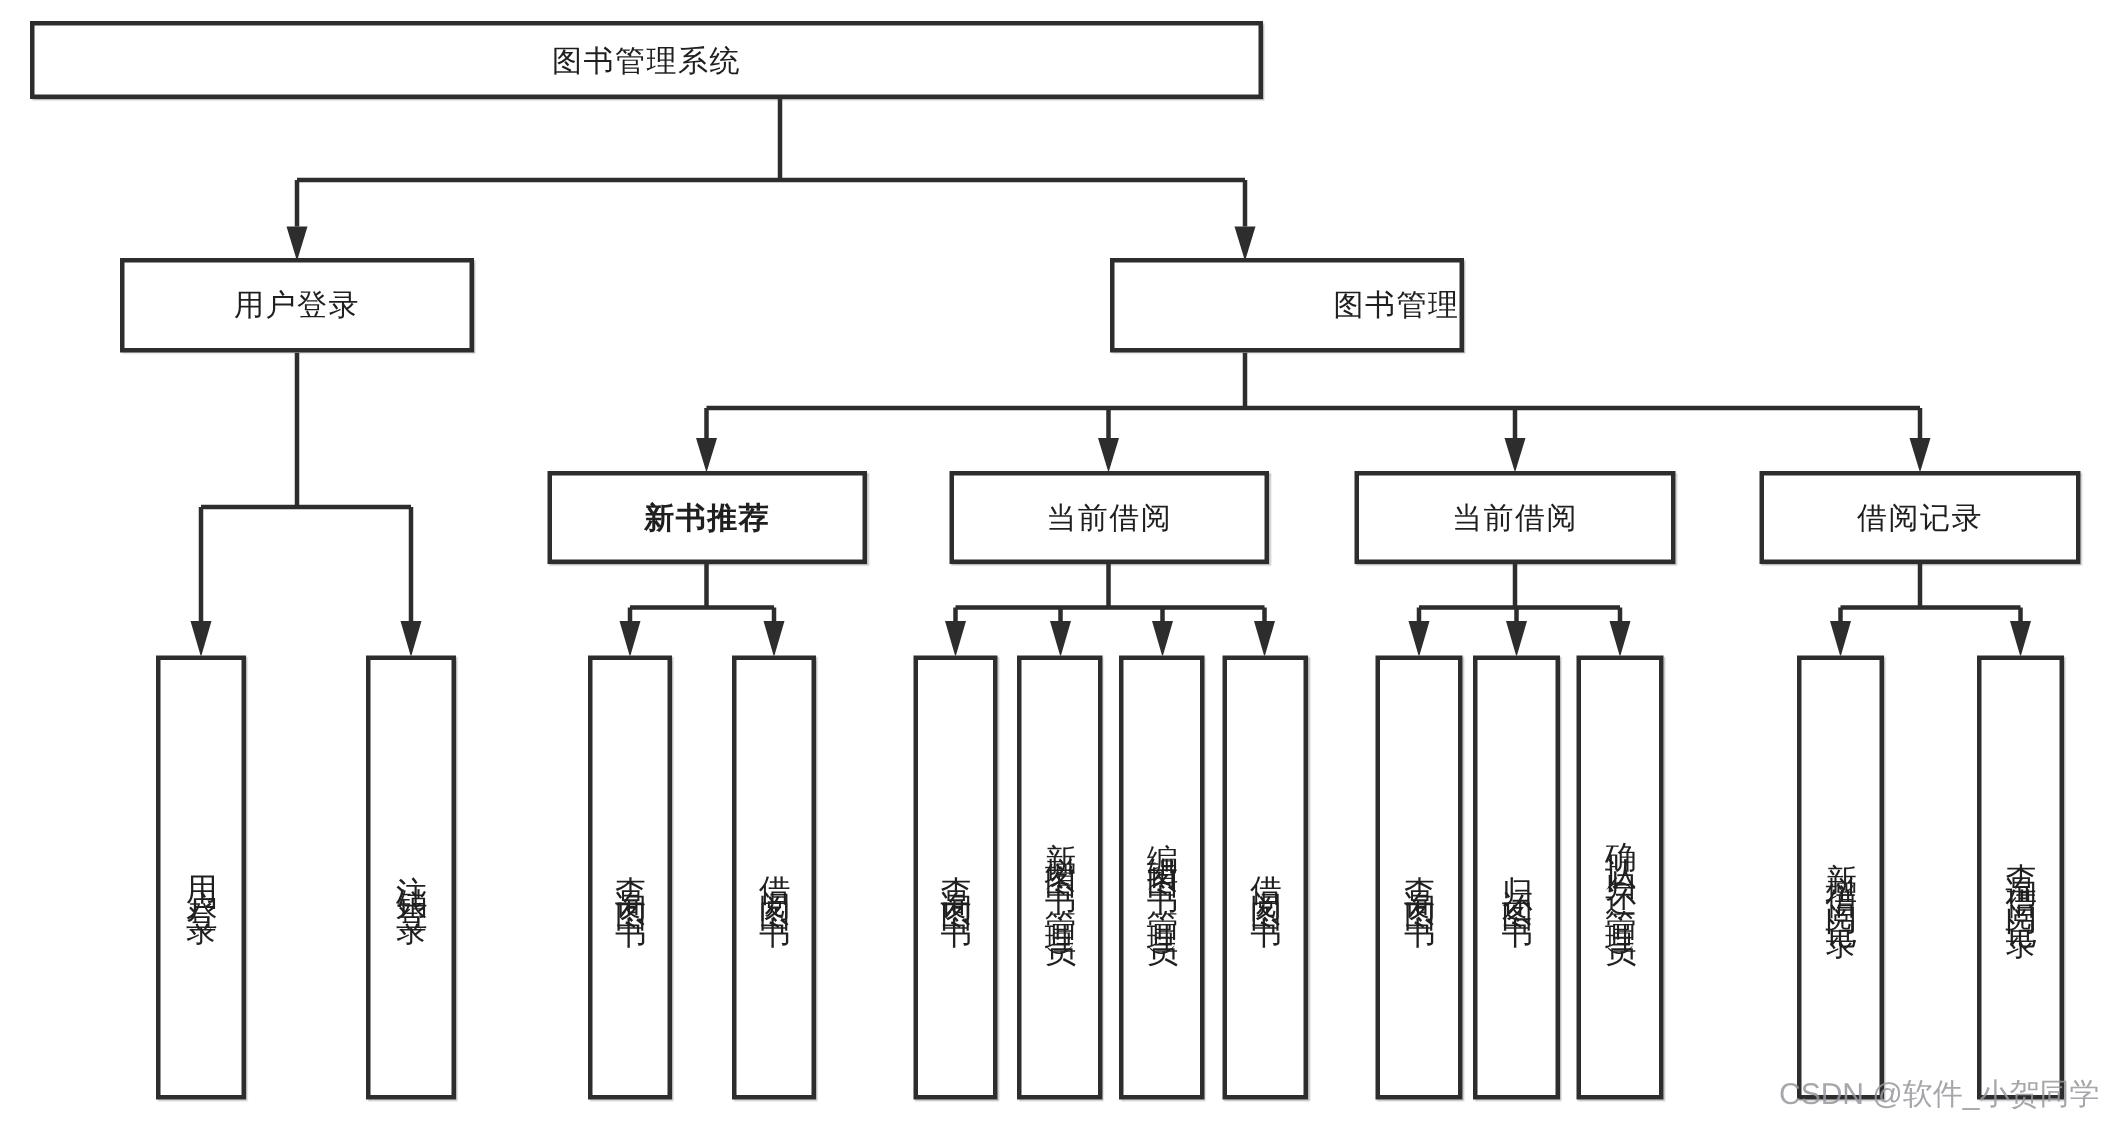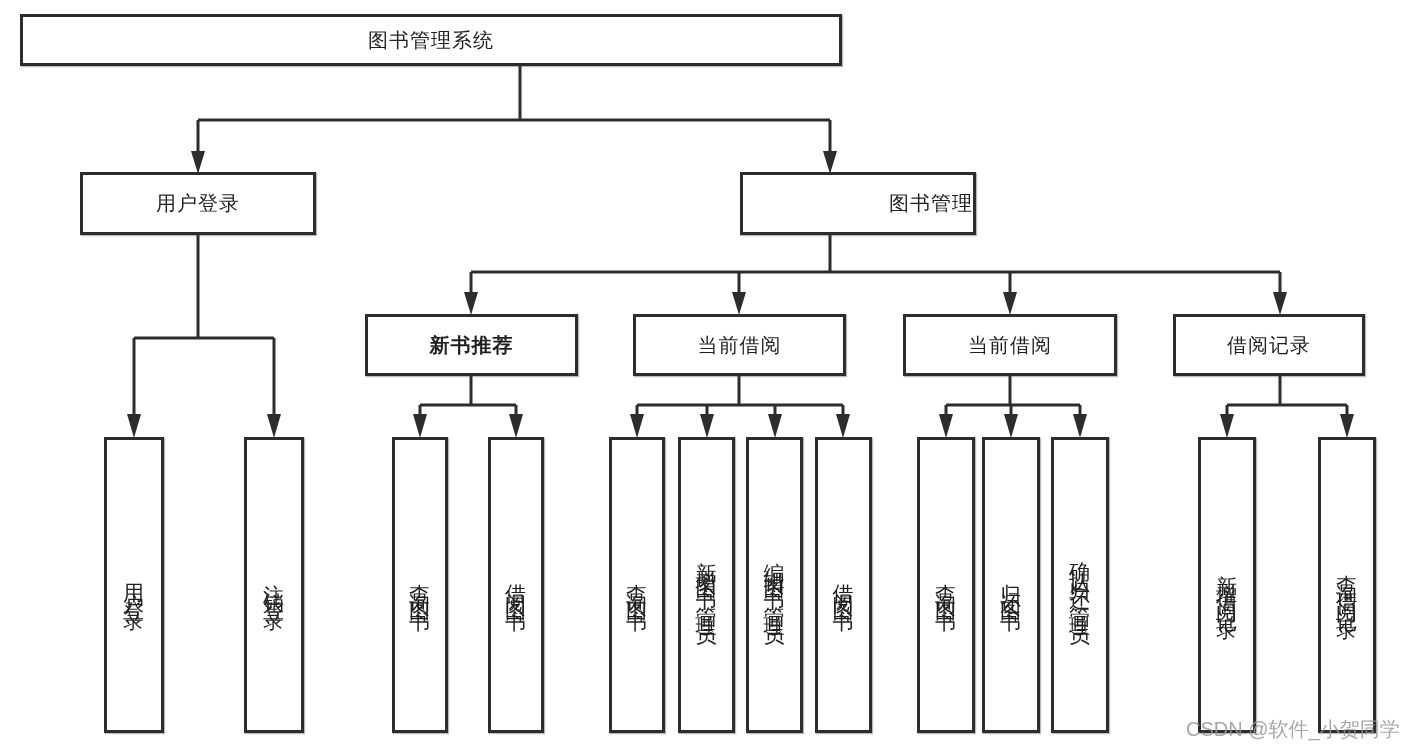--- a/index.html
+++ b/index.html
@@ -46,21 +46,21 @@
     line-height: 1;
     white-space: nowrap;
   }
   
   #root    { left: 20px;   top: 14px;  width: 822px; height: 52px; }
   #b-login { left: 80px;   top: 172px; width: 236px;  height: 63px; }
   #b-mgmt  { left: 740px;  top: 172px; width: 236px;  height: 63px; justify-content: flex-end; }
   #g-new     { left: 365px;  top: 314px; width: 213px; height: 62px; font-weight: bold; }
   #g-borrow  { left: 633px;  top: 314px; width: 213px; height: 62px; }
   #g-current { left: 903px;  top: 314px; width: 214px; height: 62px; }
-  #g-record  { left: 1173px; top: 314px; width: 192px; height: 62px; }
+  #g-record  { left: 1173px; top: 314px; width: 214px; height: 62px; }
   .leaf { top: 437px; height: 296px; }
   #l-a1 { left: 104px;  width: 60px; }
   #l-a2 { left: 244px;  width: 60px; }
   #l-b1 { left: 392px;  width: 56px; }
   #l-b2 { left: 488px;  width: 56px; }
   #l-c1 { left: 609px;  width: 56px; }
   #l-c2 { left: 678px;  width: 57px; }
   #l-c3 { left: 746px;  width: 57px; }
   #l-c4 { left: 815px;  width: 57px; }
   #l-d1 { left: 917px;  width: 58px; }

